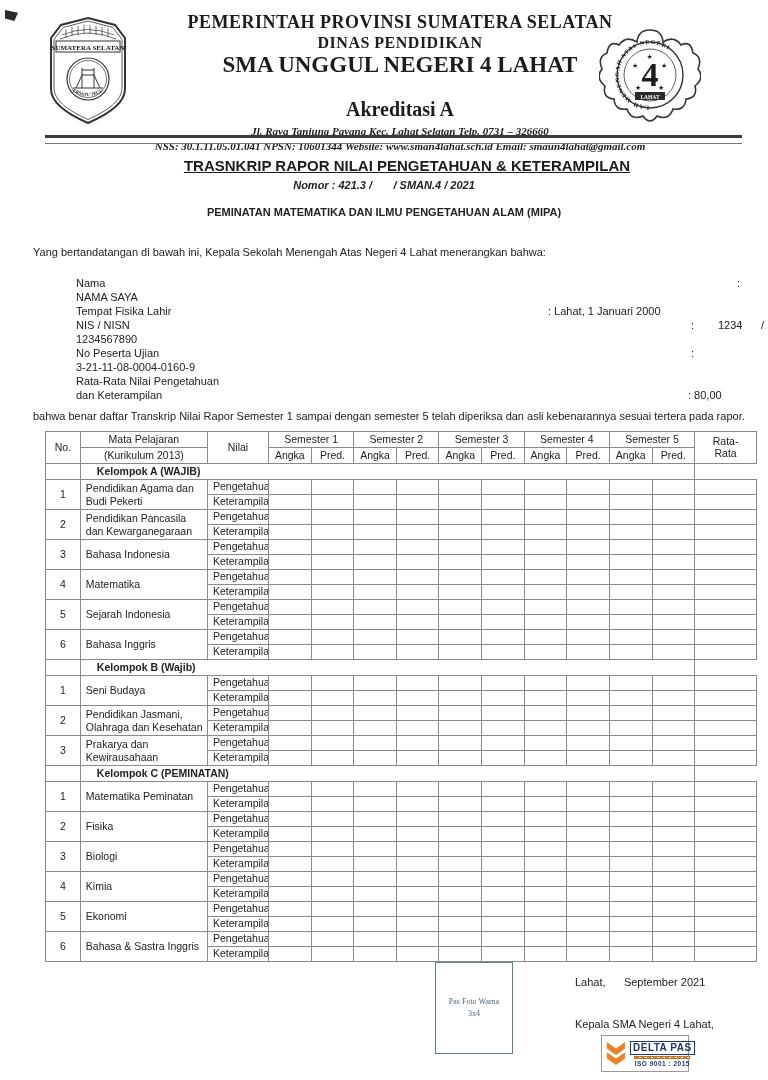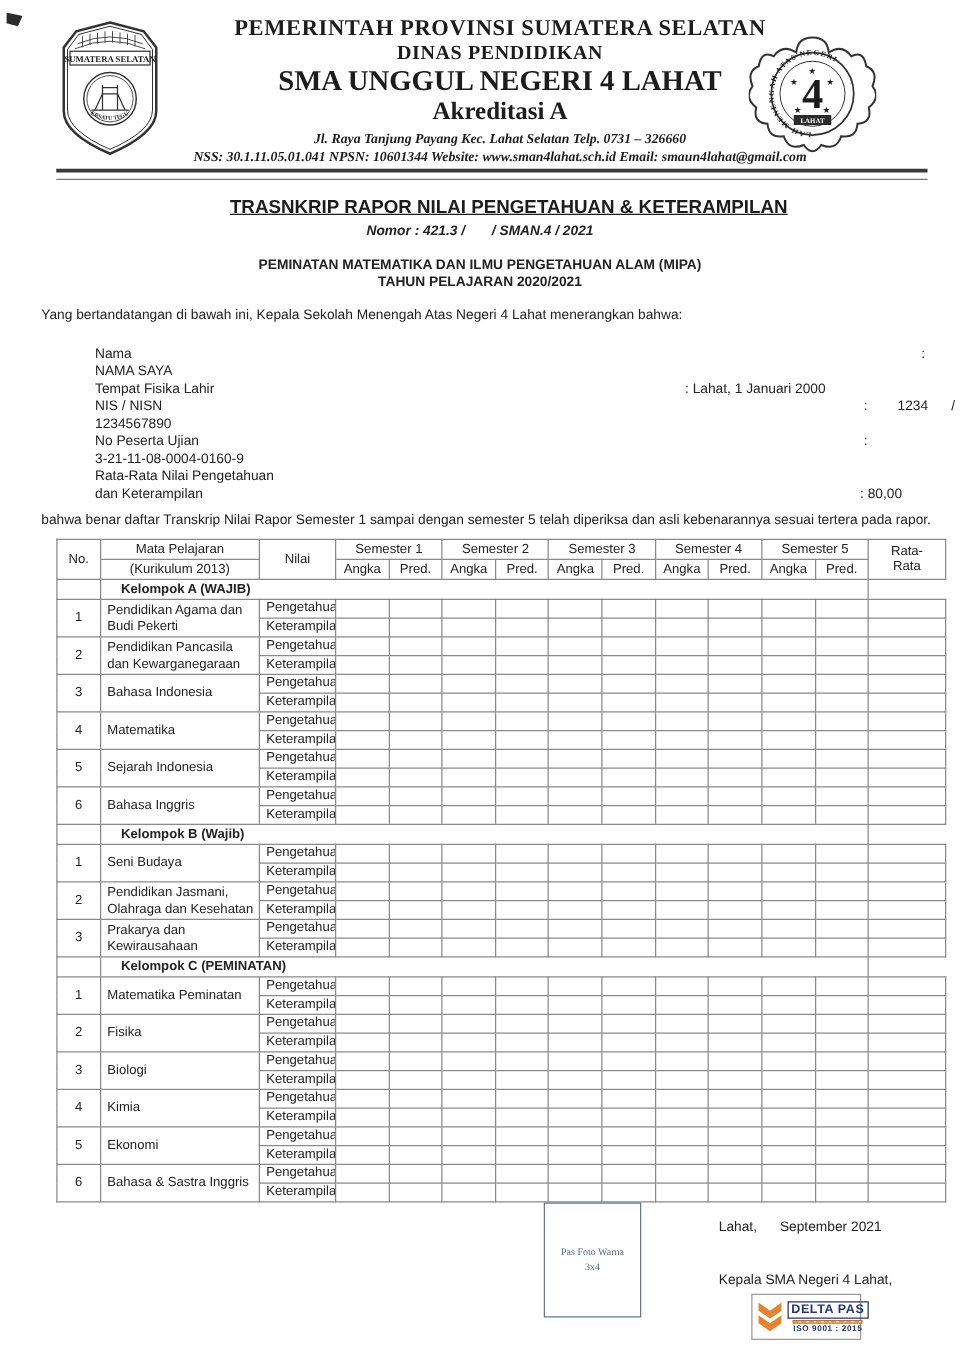--- a/index.html
+++ b/index.html
@@ -5,21 +5,21 @@
   html,body{margin:0;padding:0;}
   body{background:#e9e9e9;font-family:"Liberation Sans",sans-serif;}
   #page{position:relative;width:768px;height:1080px;background:#ffffff;margin:0 auto;overflow:hidden;color:#222;}
 
   
   .hdr-text{position:absolute;left:120px;top:12px;width:560px;text-align:center;
             font-family:"Liberation Serif",serif;color:#1c1c1c;}
   .hdr-l1{font-size:18px;font-weight:bold;letter-spacing:.5px;line-height:1.15;}
   .hdr-l2{font-size:16px;font-weight:bold;letter-spacing:.5px;line-height:1.2;}
   .hdr-l3{font-size:23px;font-weight:bold;line-height:1.15;}
-  .hdr-l4{font-size:20px;font-weight:bold;line-height:1.15;}
+  .hdr-l4{font-size:20px;font-weight:bold;line-height:1.15;margin-top:20px;}
   .hdr-addr{font-size:11px;font-weight:bold;font-style:italic;margin-top:3px;line-height:1.3;}
   .hdr-contact{font-size:11px;font-weight:bold;font-style:italic;line-height:1.3;}
   .hdr-rule{position:absolute;left:45px;top:135px;width:697px;height:5px;
             border-top:3px solid #3a3a3a;border-bottom:1px solid #7a7a7a;}
   .logo{position:absolute;}
   #logo-left{left:46px;top:15px;width:84px;height:112px;}
   #logo-right{left:599px;top:26px;width:102px;height:104px;}
   .artifact{position:absolute;left:5px;top:10px;width:13px;height:11px;background:#2b2b2b;
             clip-path:polygon(0 0,100% 25%,72% 100%,0 78%);}
 
@@ -138,21 +138,20 @@
     <div class="hdr-l3">SMA UNGGUL NEGERI 4 LAHAT</div>
     <div class="hdr-l4">Akreditasi A</div>
     <div class="hdr-addr">Jl. Raya Tanjung Payang Kec. Lahat Selatan Telp. 0731 – 326660</div>
     <div class="hdr-contact">NSS: 30.1.11.05.01.041 NPSN: 10601344 Website: www.sman4lahat.sch.id  Email: smaun4lahat@gmail.com</div>
   </div>
   <div class="hdr-rule"></div>
 
   <div class="doc-title">TRASNKRIP RAPOR NILAI PENGETAHUAN &amp; KETERAMPILAN</div>
   <div class="doc-nomor">Nomor : 421.3 /       / SMAN.4 / 2021</div>
   <div class="doc-program">PEMINATAN MATEMATIKA DAN ILMU PENGETAHUAN ALAM (MIPA)</div>
-  <div class="doc-year">TAHUN PELAJARAN 2020/2021</div>
   <div class="doc-intro">Yang bertandatangan di bawah ini, Kepala Sekolah Menengah Atas Negeri 4 Lahat menerangkan bahwa:</div>
 
   <div class="sline" style="top:277px">
     <span style="left:0">Nama</span>
     <span style="left:661px">:</span>
   </div>
   <div class="sline" style="top:291px">
     <span style="left:0">NAMA SAYA</span>
   </div>
   <div class="sline" style="top:305px">

